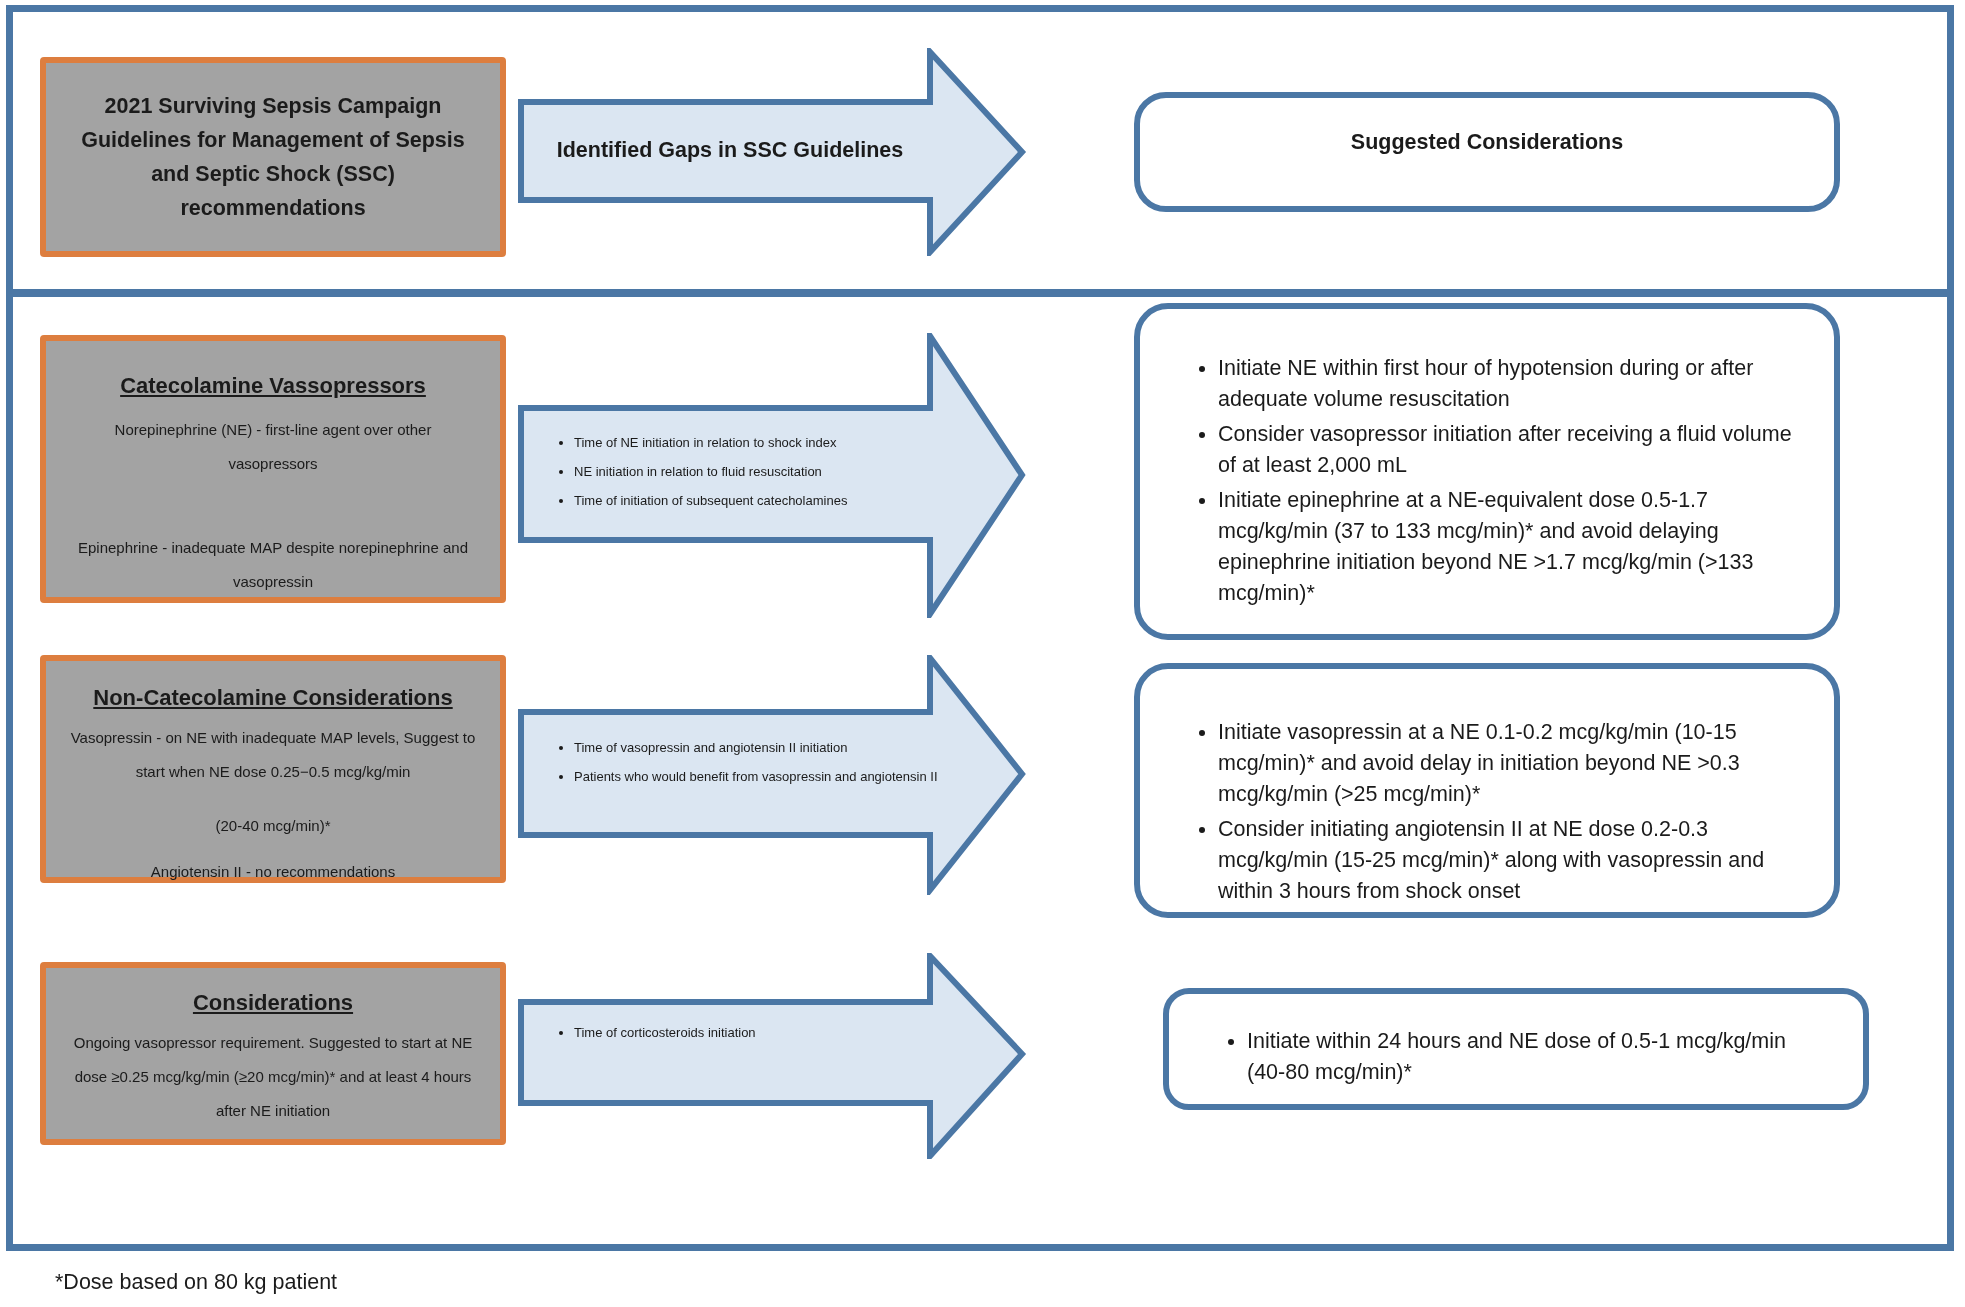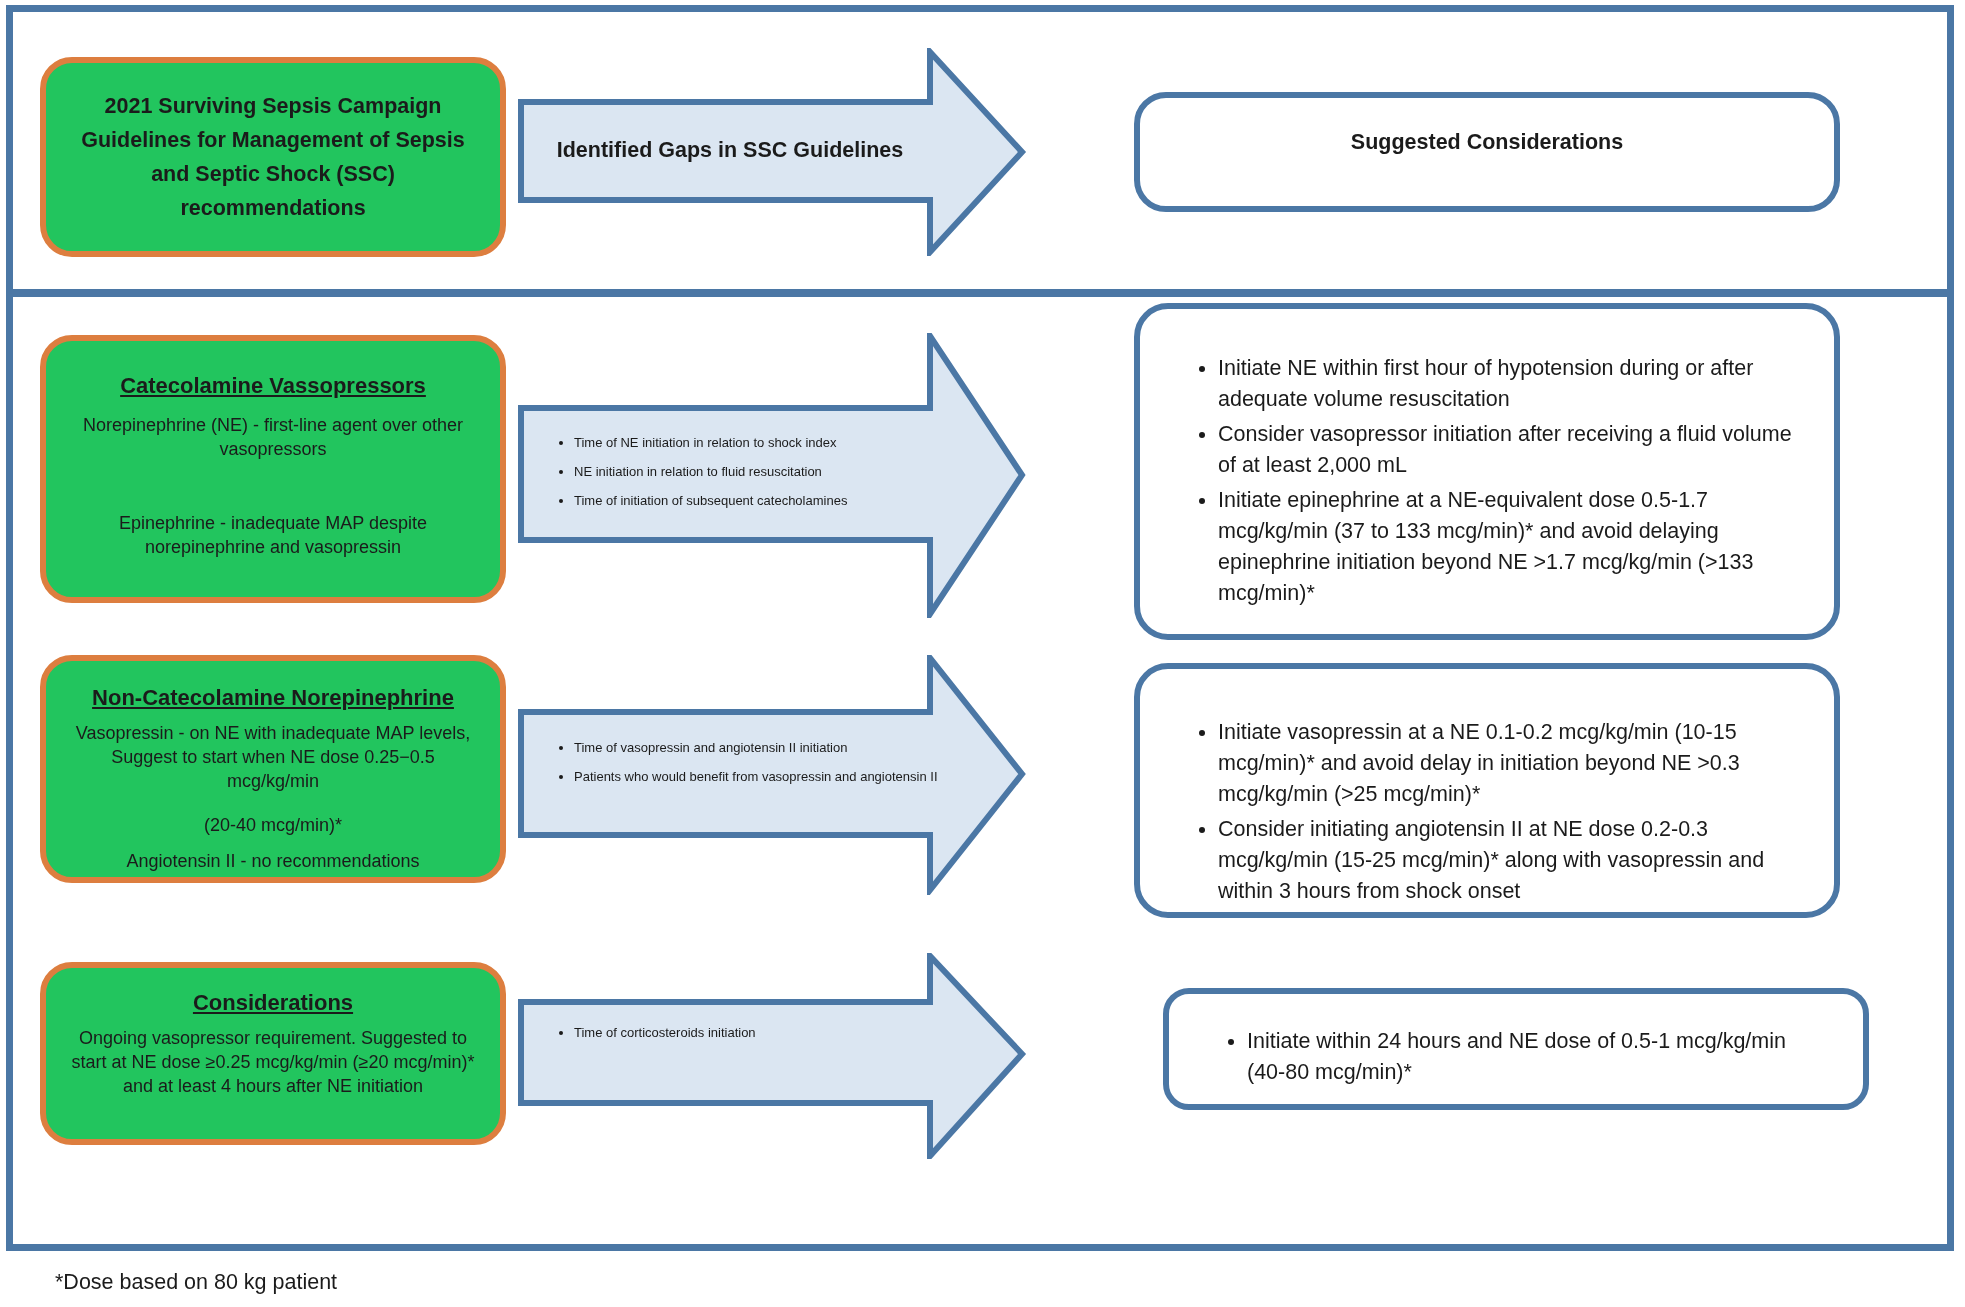--- a/index.html
+++ b/index.html
@@ -16,37 +16,37 @@
   }
   .frame{
     position:absolute;left:6px;top:5px;width:1948px;height:1246px;
     border:7px solid var(--accent-blue);box-sizing:border-box;
   }
   .divider{
     position:absolute;left:6px;top:289px;width:1948px;height:8px;
     background:var(--accent-blue);
   }
   .obox{
-    position:absolute;border:6px solid var(--accent-orange);border-radius:32px;
-    box-sizing:border-box;background:#22c55e;text-align:center;
+    position:absolute;border:6px solid var(--accent-orange);border-radius:4px;
+    box-sizing:border-box;background:#a3a3a3;text-align:center;
   }
   .bbox{
     position:absolute;border:6px solid var(--accent-blue);border-radius:34px;
     box-sizing:border-box;background:#fff;
   }
   .arrow-svg{position:absolute;}
   .arrow-svg polygon{fill:var(--arrow-fill);stroke:var(--accent-blue);stroke-width:6;stroke-linejoin:miter;}
   .arrow-label{
     position:absolute;display:flex;align-items:center;justify-content:center;
     font-weight:bold;font-size:21.5px;text-align:center;
   }
   .hdr-text{font-weight:bold;font-size:21.5px;line-height:34px;}
   .obox .pad{padding:0 24px;}
   .ob-title{font-weight:bold;text-decoration:underline;font-size:22px;line-height:30px;}
-  .ob-text{font-size:18px;line-height:24px;}
+  .ob-text{font-size:15px;line-height:34px;}
   .sugg{
     text-align:center;font-weight:bold;font-size:21.5px;padding-top:32px;box-sizing:border-box;
   }
   .gaps{position:absolute;}
   .gaps ul{margin:0;padding-left:26px;list-style:disc;}
   .gaps li{font-size:13px;line-height:26px;margin-bottom:3px;}
   .bbox ul{margin:0;padding-left:30px;list-style:disc;}
   .bbox li{font-size:21.5px;line-height:31px;margin-bottom:4px;}
   .footnote{position:absolute;left:55px;top:1270px;font-size:21.5px;}
 </style>
@@ -93,21 +93,21 @@
   <div class="bbox" style="left:1134px;top:303px;width:706px;height:337px;padding:44px 38px 0 48px;">
     <ul>
       <li>Initiate NE within first hour of hypotension during or after adequate volume resuscitation</li>
       <li>Consider vasopressor initiation after receiving a fluid volume of at least 2,000 mL</li>
       <li>Initiate epinephrine at a NE-equivalent dose 0.5-1.7 mcg/kg/min (37 to 133 mcg/min)* and avoid delaying epinephrine initiation beyond NE &gt;1.7 mcg/kg/min (&gt;133 mcg/min)*</li>
     </ul>
   </div>
 
   <div class="obox" style="left:40px;top:655px;width:466px;height:228px;">
     <div class="pad" style="padding-top:22px;">
-      <div class="ob-title">Non-Catecolamine Norepinephrine</div>
+      <div class="ob-title">Non-Catecolamine Considerations</div>
       <div class="ob-text" style="margin-top:8px;">Vasopressin - on NE with inadequate MAP levels, Suggest to start when NE dose 0.25−0.5 mcg/kg/min</div>
       <div class="ob-text" style="margin-top:20px;">(20-40 mcg/min)*</div>
       <div class="ob-text" style="margin-top:12px;">Angiotensin II - no recommendations</div>
     </div>
   </div>
 
   <svg class="arrow-svg" style="left:518px;top:655px;" width="510" height="240" viewBox="0 0 510 240">
     <polygon points="3,57 412,57 412,3 504,119 412,235 412,180 3,180"></polygon>
   </svg>
   <div class="gaps" style="left:548px;top:735px;width:400px;">

